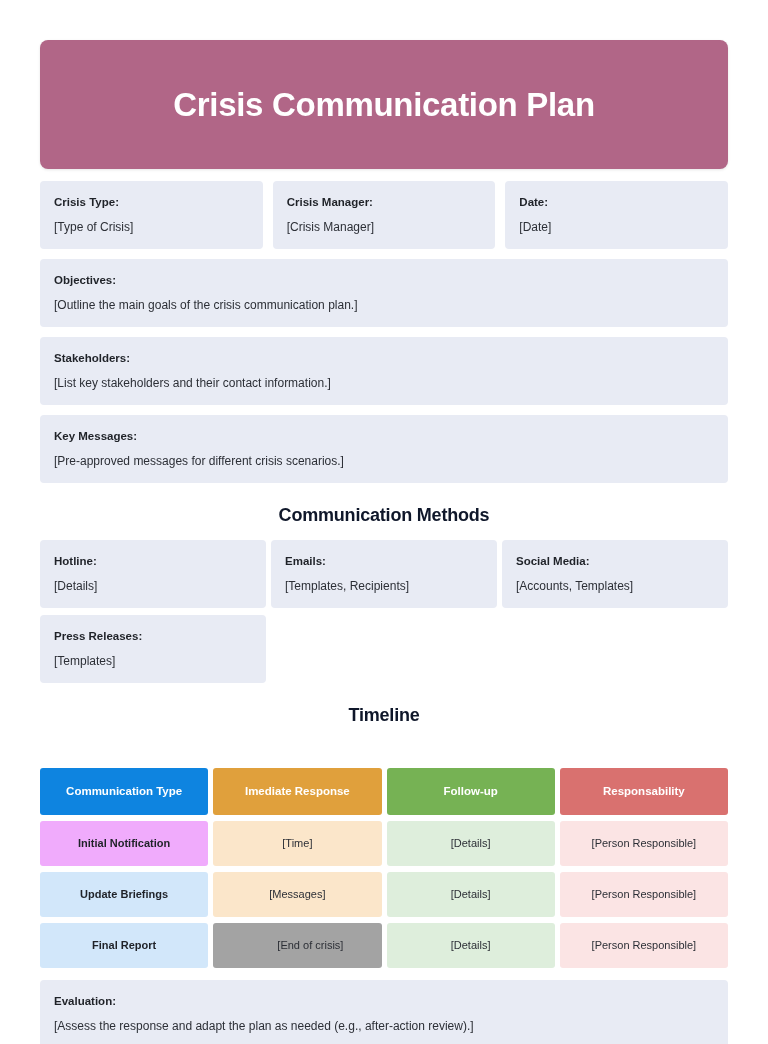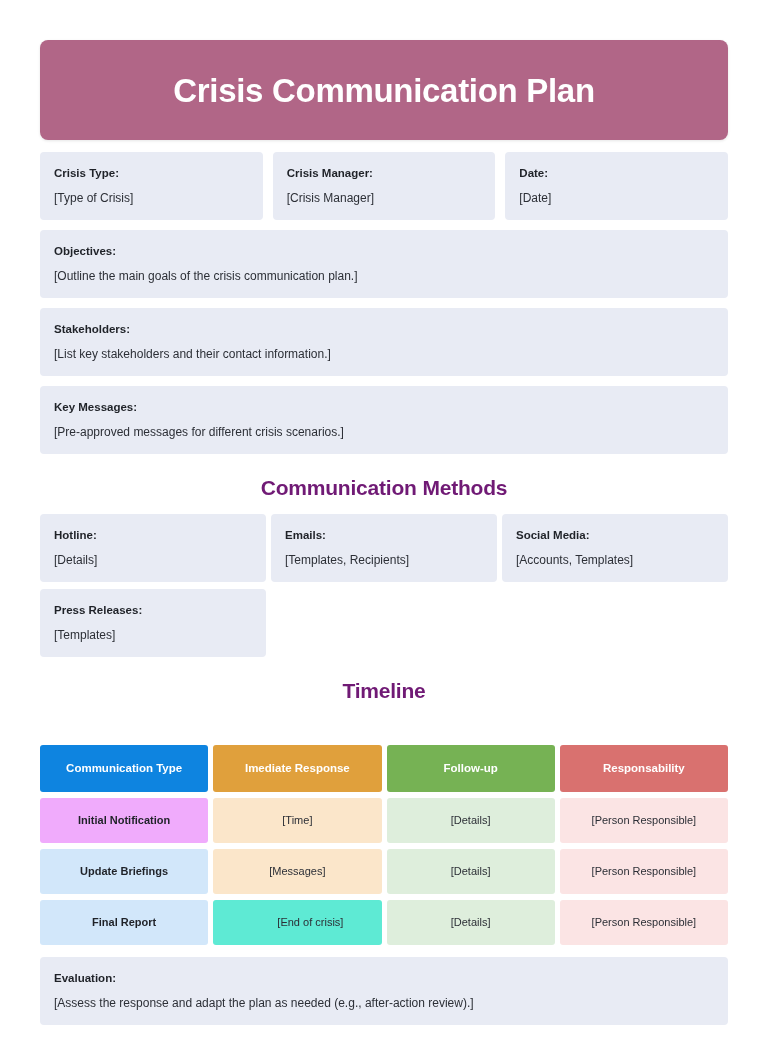--- a/index.html
+++ b/index.html
@@ -18,21 +18,21 @@
     width: 768px;
     height: 1044px;
     box-sizing: border-box;
     padding: 40px 40px 0 40px;
     position: relative;
     overflow: hidden;
   }
 
   
   .banner {
-    height: 100px;
+    height: 129px;
     border-radius: 8px;
     display: flex;
     align-items: center;
     justify-content: center;
     box-shadow: 0 1px 3px rgba(0,0,0,0.10);
   }
   .banner-title {
     color: #ffffff;
     font-size: 33px;
     font-weight: bold;
@@ -71,23 +71,23 @@
   .info-row .card { flex: 1 1 0; height: 68px; padding-top: 15px; }
 
   
   .stack { margin-top: 10px; }
   .stack .card { height: 68px; padding-top: 15px; }
   .stack .card + .card { margin-top: 10px; }
 
   
   .section-heading {
     text-align: center;
-    font-size: 21px;
-    font-weight: bold;
-    color: #701a75;
+    font-size: 18px;
+    font-weight: bold;
+    color: #0f172a;
     letter-spacing: -0.2px;
     margin: 22px 0 14px 0;
   }
 
   
   .grid2 {
     display: grid;
     grid-template-columns: 1fr 1fr 1fr;
     column-gap: 5px;
     row-gap: 7px;
@@ -198,21 +198,21 @@
       <div class="th" style="background: rgb(217, 113, 111);">Responsability</div>
       <div class="td first-col" style="background: #f0abfc;">Initial Notification</div>
       <div class="td" style="background: rgb(251, 230, 202);">[Time]</div>
       <div class="td" style="background: rgb(222, 238, 220);">[Details]</div>
       <div class="td" style="background: rgb(251, 228, 228);">[Person Responsible]</div>
       <div class="td first-col" style="background: rgb(210, 231, 250); text-align: right;">Update Briefings</div>
       <div class="td" style="background: rgb(251, 230, 202);">[Messages]</div>
       <div class="td" style="background: rgb(222, 238, 220);">[Details]</div>
       <div class="td" style="background: rgb(251, 228, 228);">[Person Responsible]</div>
       <div class="td first-col" style="background: rgb(210, 231, 250);">Final Report</div>
-      <div class="td" style="background: #5eead4; padding-left: 32px;">[End of crisis]</div>
+      <div class="td" style="background: #a3a3a3; padding-left: 32px;">[End of crisis]</div>
       <div class="td" style="background: rgb(222, 238, 220);">[Details]</div>
       <div class="td" style="background: rgb(251, 228, 228);">[Person Responsible]</div>
     </div>
 
   <div class="evaluation">
     <div class="card">
       <div class="card-label">Evaluation:</div>
       <div class="card-value">[Assess the response and adapt the plan as needed (e.g., after-action review).]</div>
     </div>
   </div>

